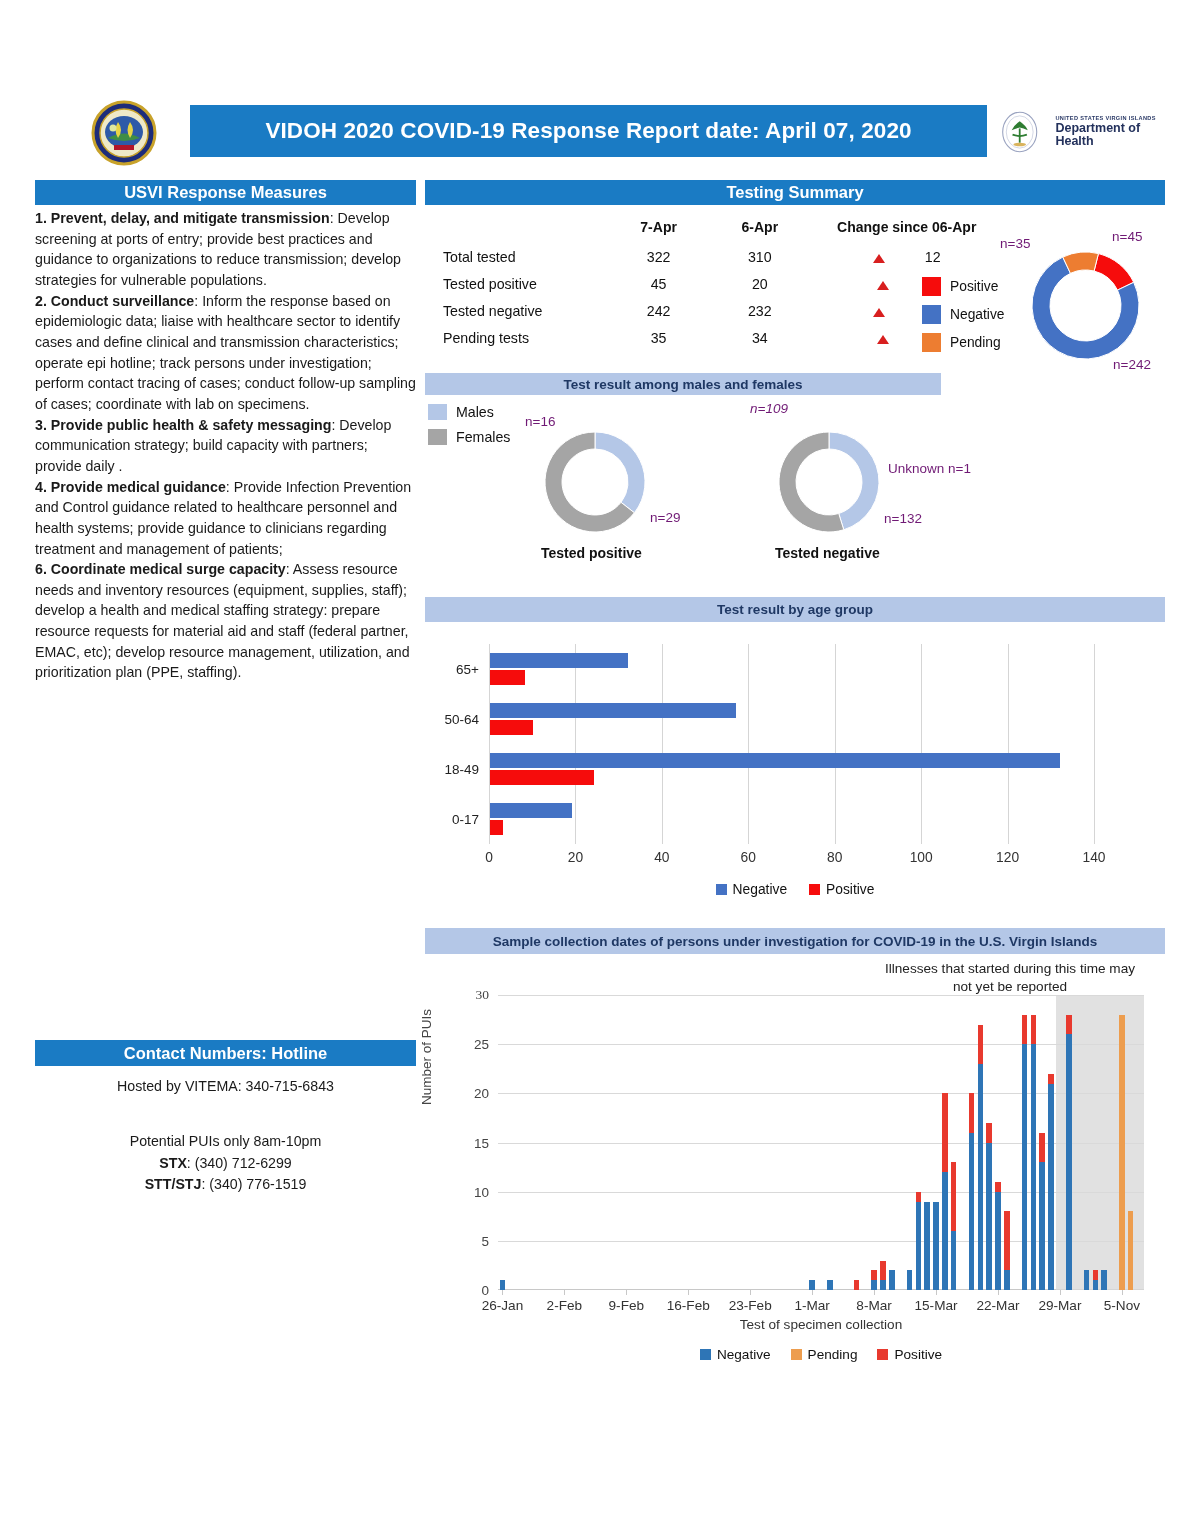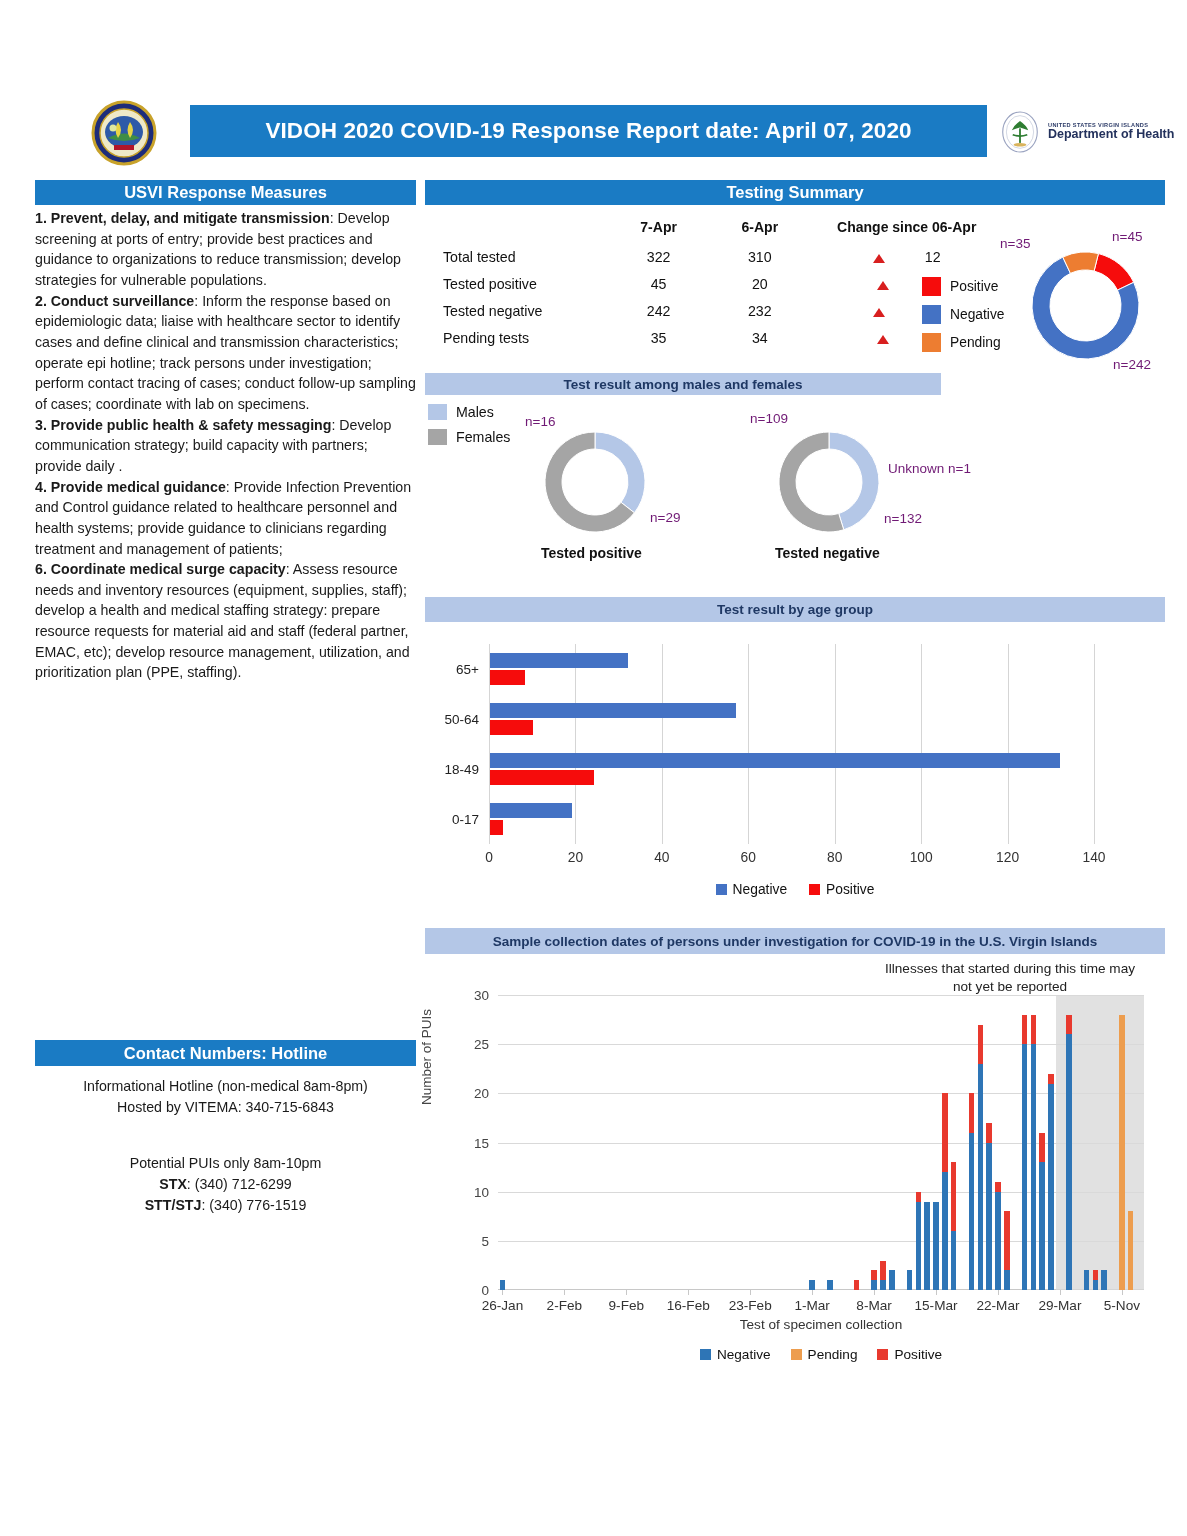--- a/index.html
+++ b/index.html
@@ -14,21 +14,21 @@
   }
   #seal-logo { position:absolute; left:88px; top:100px; width:72px; height:66px; }
   #title-bar {
     position:absolute; left:190px; top:105px; width:797px; height:52px;
     background:#1a7bc4; display:flex; align-items:center; justify-content:center;
   }
   #title-bar .t {
     color:#fff; font-size:22.5px; font-weight:bold; letter-spacing:.1px;
   }
   #doh-logo { position:absolute; left:1000px; top:104px; width:180px; height:56px;
-              display:flex; align-items:center; gap:8px; }
+              display:flex; align-items:center; gap:16px; }
   #doh-logo .doh-text { line-height:1.05; }
   #doh-logo .doh-sub { font-size:5.6px; color:#2b3a67; letter-spacing:.35px; font-weight:bold;}
   #doh-logo .doh-main { font-size:12.5px; color:#23315c; font-weight:bold; }
 
   
   .banner-dark {
     background:#1a7bc4; color:#fff; font-weight:bold; font-size:16.5px;
     display:flex; align-items:center; justify-content:center;
   }
   .banner-light {
@@ -170,21 +170,20 @@
     <div><b>2. Conduct surveillance</b><span>: Inform the response based on epidemiologic data; liaise with healthcare sector to identify cases and define clinical and transmission characteristics; operate epi hotline; track persons under investigation; perform contact tracing of cases; conduct follow-up sampling of cases; coordinate with lab on specimens.</span></div>
     <div><b>3. Provide public health &amp; safety messaging</b><span>: Develop communication strategy; build capacity with partners; provide daily .</span></div>
     <div><b>4. Provide medical guidance</b><span>: Provide Infection Prevention and Control guidance related to healthcare personnel and health systems; provide guidance to clinicians regarding treatment and management of patients;</span></div>
     <div><b>6. Coordinate medical surge capacity</b><span>: Assess resource needs and inventory resources (equipment, supplies, staff); develop a health and medical staffing strategy: prepare resource requests for material aid and staff (federal partner, EMAC, etc); develop resource management, utilization, and prioritization plan (PPE, staffing).</span></div>
   </div>
 
 <div id="contact-banner" class="banner-dark">
   <span>Contact Numbers: Hotline</span>
 </div>
 <div id="contact-body">
-  <div>Informational Hotline (non-medical 8am-8pm)</div>
   <div>Hosted by VITEMA: 340-715-6843</div>
   <div class="gap"></div>
   <div>Potential PUIs only 8am-10pm</div>
   <div>
     <b>STX</b><span>: (340) 712-6299</span>
   </div>
   <div>
     <b>STT/STJ</b><span>: (340) 776-1519</span>
   </div>
 </div>
@@ -275,21 +274,21 @@
       <path d="M89.4005376803361 80.78307376628291 A50 50 0 1 1 49.99999999999999 0 L49.99999999999999 17 A33 33 0 1 0 76.00435486902182 70.31682868574673 Z" fill="#a5a5a5" stroke="#fff" stroke-width="1"></path>
     </svg></div>
 <div class="donut-lbl" style="left:525px; top:414px;">n=16</div>
 <div class="donut-lbl" style="left:650px; top:510px;">n=29</div>
 <div class="mf-cap" style="left:541px; top:545px;">Tested positive</div>
 
 <div id="mf-donut2"><svg viewBox="0 0 100 100" width="100" height="100">
       <path d="M50 0 A50 50 0 0 1 64.76741425214463 97.76948268827658 L59.74649340641545 81.52785857426254 A33 33 0 0 0 50 17 Z" fill="#b4c7e7" stroke="#fff" stroke-width="1"></path>
       <path d="M64.76741425214463 97.76948268827658 A50 50 0 1 1 49.99999999999999 0 L49.99999999999999 17 A33 33 0 1 0 59.74649340641545 81.52785857426254 Z" fill="#a5a5a5" stroke="#fff" stroke-width="1"></path>
     </svg></div>
-<div class="donut-lbl" style="left:750px; top:411px;">n=109</div>
+<div class="donut-lbl" style="left:750px; top:401px;font-style:italic;">n=109</div>
 <div class="donut-lbl" style="left:884px; top:511px;">n=132</div>
 <div class="donut-lbl" style="left:888px; top:461px;">Unknown n=1</div>
 <div class="mf-cap" style="left:775px; top:545px;">Tested negative</div>
 
 <div id="age-banner" class="banner-light">
   <span>Test result by age group</span>
 </div>
 <div id="age-chart">
   <div id="age-plot">
     <div class="age-axis-left"></div>
@@ -348,21 +347,21 @@
       <div class="epi-ytick" style="top: 245.833px;">5</div>
       <div class="epi-grid" style="top: 196.667px;"></div>
       <div class="epi-ytick" style="top: 196.667px;">10</div>
       <div class="epi-grid" style="top: 147.5px;"></div>
       <div class="epi-ytick" style="top: 147.5px;">15</div>
       <div class="epi-grid" style="top: 98.3333px;"></div>
       <div class="epi-ytick" style="top: 98.3333px;">20</div>
       <div class="epi-grid" style="top: 49.1667px;"></div>
       <div class="epi-ytick" style="top: 49.1667px;">25</div>
       <div class="epi-grid" style="top: 0px;"></div>
-      <div class="epi-ytick" style="top: 0px;">30</div>
+      <div class="epi-ytick" style="top: 0px; font-family: Liberation Serif, serif;">30</div>
       <div class="epi-shade" style="left: 557.507px; width: 88.4932px;"></div>
       <div class="epi-bar" style="left: 1.68137px; width: 5.48658px; height: 9.83333px;">
         <div class="epi-seg" style="background: rgb(46, 117, 182); bottom: 0px; height: 9.83333px;"></div>
       </div>
       <div class="epi-bar" style="left: 311.407px; width: 5.48658px; height: 9.83333px;">
         <div class="epi-seg" style="background: rgb(46, 117, 182); bottom: 0px; height: 9.83333px;"></div>
       </div>
       <div class="epi-bar" style="left: 329.106px; width: 5.48658px; height: 9.83333px;">
         <div class="epi-seg" style="background: rgb(46, 117, 182); bottom: 0px; height: 9.83333px;"></div>
       </div>

